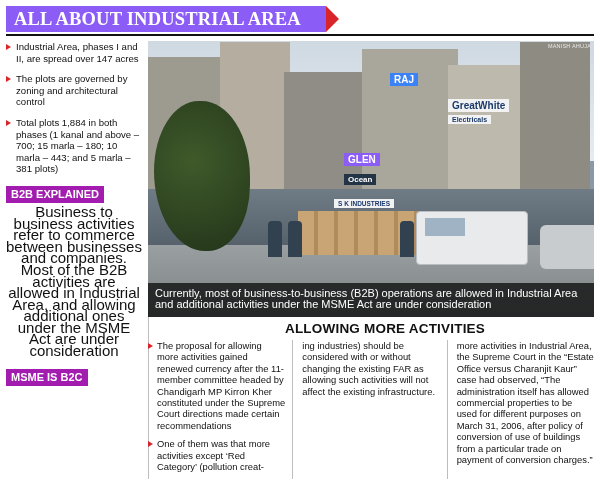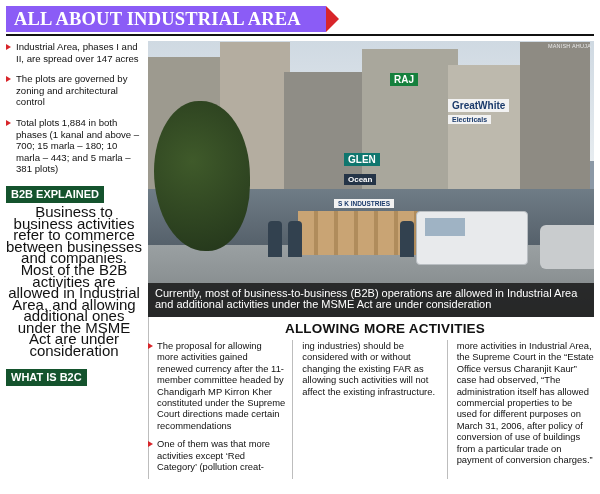--- a/index.html
+++ b/index.html
@@ -102,21 +102,21 @@
     border-bottom: 3.5px solid transparent;
     border-left: 5px solid #d8252a;
   }
 
   
   .explainer {
     margin-top: 4px;
   }
   .explainer-title {
     display: inline-block;
-    background: #14532d;
+    background: #a21caf;
     color: #ffffff;
     font-weight: bold;
     font-size: 11px;
     line-height: 14px;
     padding: 1px 5px 2px 5px;
     margin-bottom: 3px;
     font-family: "Liberation Sans", sans-serif;
   }
   .explainer-body {
     font-size: 15px;
@@ -174,22 +174,22 @@
   }
   .sign {
     position: absolute;
     color: #ffffff;
     font-weight: bold;
     font-size: 10px;
     background: #1f4f8f;
     padding: 1px 4px;
     white-space: nowrap;
   }
-  .sign.green { background: #0f766e; }
-  .sign.red { background: #15803d; }
+  .sign.green { background: #8b5cf6; }
+  .sign.red { background: #3b82f6; }
   .sign.white { background: #f2f2f2; color: #1a3a6b; }
   .sign.dark { background: #243447; }
   .van {
     position: absolute;
     bottom: 52px;
     left: 268px;
     width: 110px;
     height: 52px;
     background: #e8eaec;
     border: 1px solid #b9bec2;
@@ -323,21 +323,21 @@
       <div class="bullet">Total plots 1,884 in both phases (1 kanal and above – 700; 15 marla – 180; 10 marla – 443; and 5 marla – 381 plots)</div>
 
       <div class="explainer">
         <div class="explainer-title">B2B EXPLAINED</div>
         <div class="explainer-body">Business to business activities refer to commerce between businesses and companies. Most of the B2B activities are allowed in Industrial Area, and allowing additional ones under the MSME Act are under consideration</div>
       </div>
 
       <div class="explainer-sep"></div>
 
       <div class="explainer">
-        <div class="explainer-title">WHAT IS B2C</div>
+        <div class="explainer-title">MSME IS B2C</div>
       </div>
     </div>
 
     <div class="right-col">
 
       <div class="photo">
         <div class="sky"></div>
         <div class="bldg b1"></div>
         <div class="bldg b2"></div>
         <div class="bldg b3"></div>

